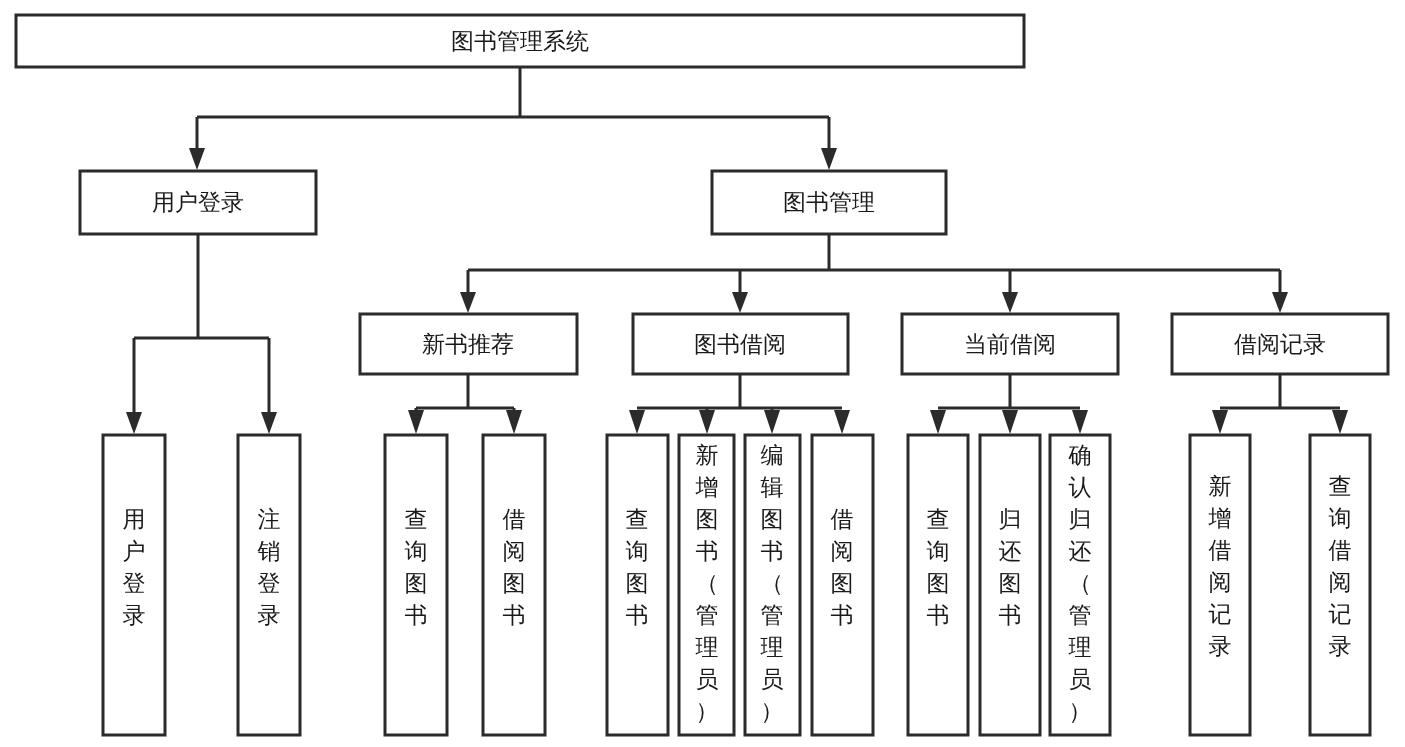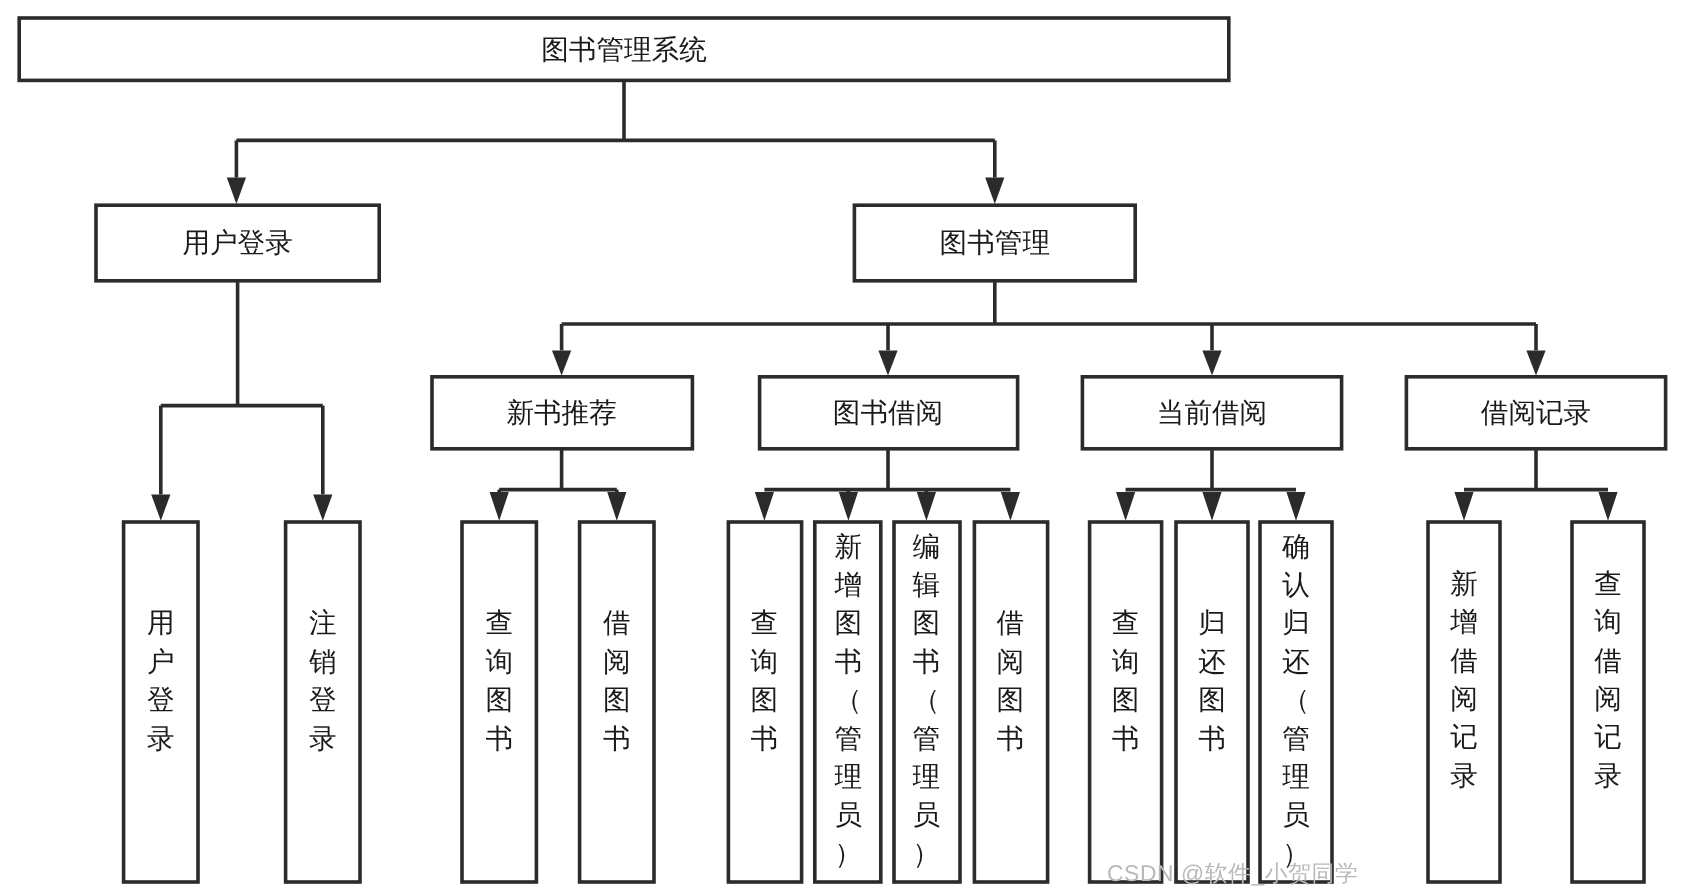--- a/index.html
+++ b/index.html
@@ -208,14 +208,13 @@
       <rect class="node-box" x="1190" y="435" width="60" height="300"></rect>
       <text class="node-label-v"><tspan x="1220" y="494">新</tspan><tspan x="1220" y="526">增</tspan><tspan x="1220" y="558">借</tspan><tspan x="1220" y="590">阅</tspan><tspan x="1220" y="622">记</tspan><tspan x="1220" y="654">录</tspan></text>
     </g>
     <g>
       <rect class="node-box" x="1310" y="435" width="60" height="300"></rect>
       <text class="node-label-v"><tspan x="1340" y="494">查</tspan><tspan x="1340" y="526">询</tspan><tspan x="1340" y="558">借</tspan><tspan x="1340" y="590">阅</tspan><tspan x="1340" y="622">记</tspan><tspan x="1340" y="654">录</tspan></text>
     </g>
 
   </svg>
 
-  <div class="watermark">CSDN @软件_小贺同学</div>
 </div>
 
 </body></html>

